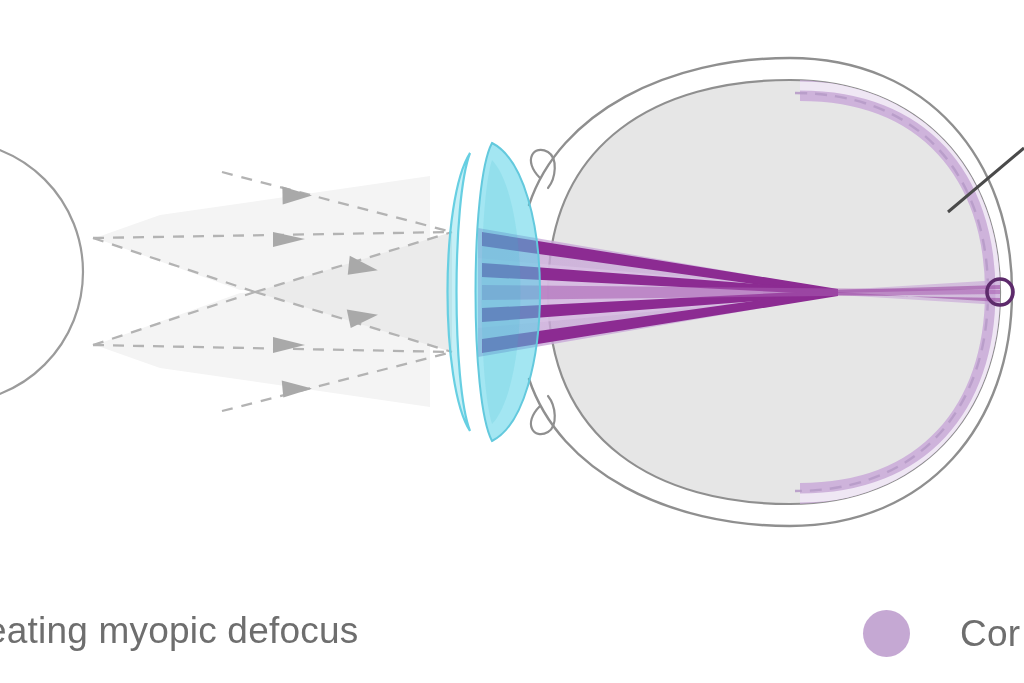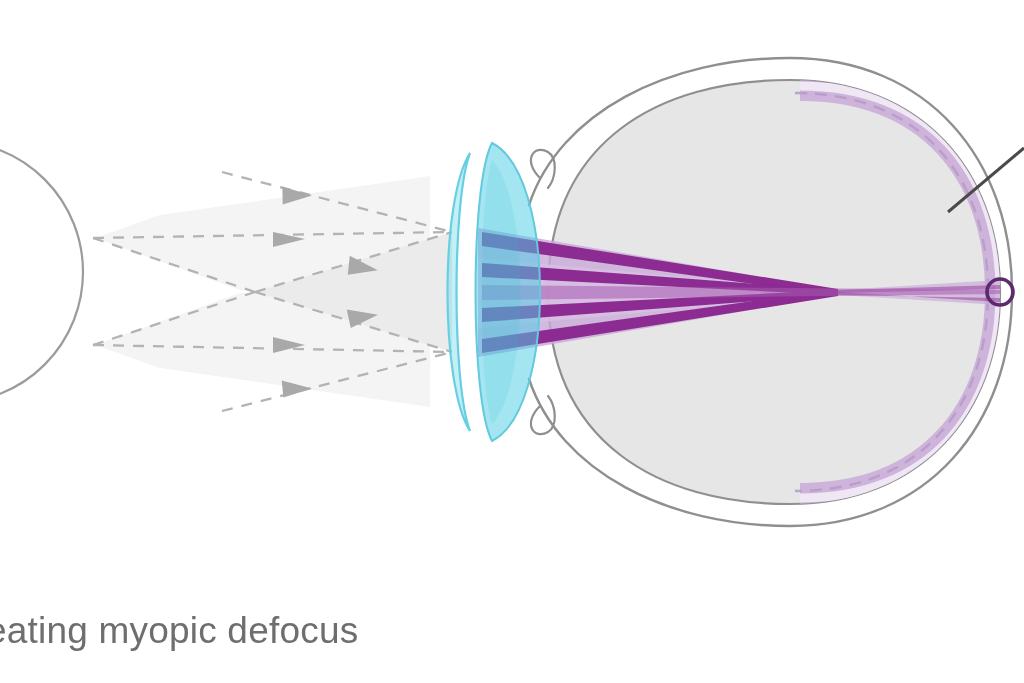--- a/index.html
+++ b/index.html
@@ -219,14 +219,18 @@
       <circle cx="1000" cy="292" r="13" fill="none" stroke="#5d2a6b" stroke-width="3.6"></circle>
     </g>
 
     <g>
       <line x1="948" y1="212" x2="1024" y2="148" stroke="#4a4a4a" stroke-width="3"></line>
     </g>
   </svg>
 
   <div class="caption-left" style="color: rgb(110, 110, 110);">eating myopic defocus</div>
 
+  <div class="legend-row">
+    <div class="legend-swatch" style="background: rgb(197, 168, 211);"></div>
+    <div class="legend-label" style="color: rgb(110, 110, 110);">Cor</div>
+  </div>
 
 </div>
 
 </body></html>

